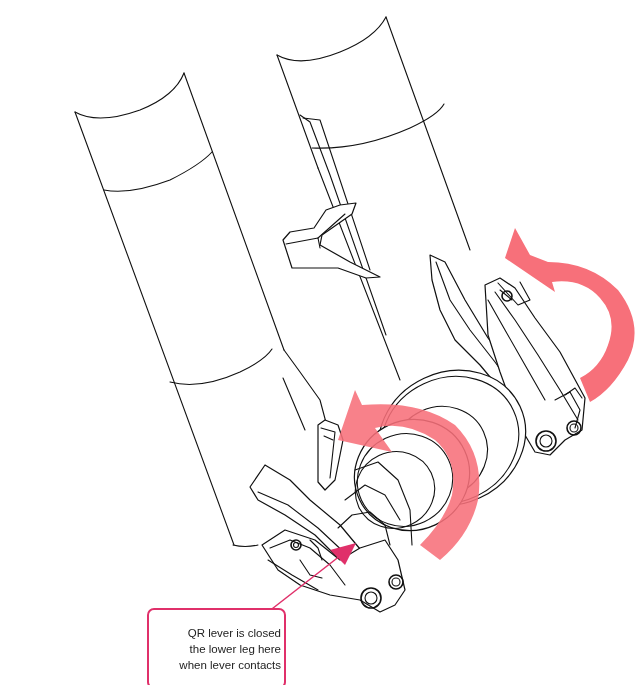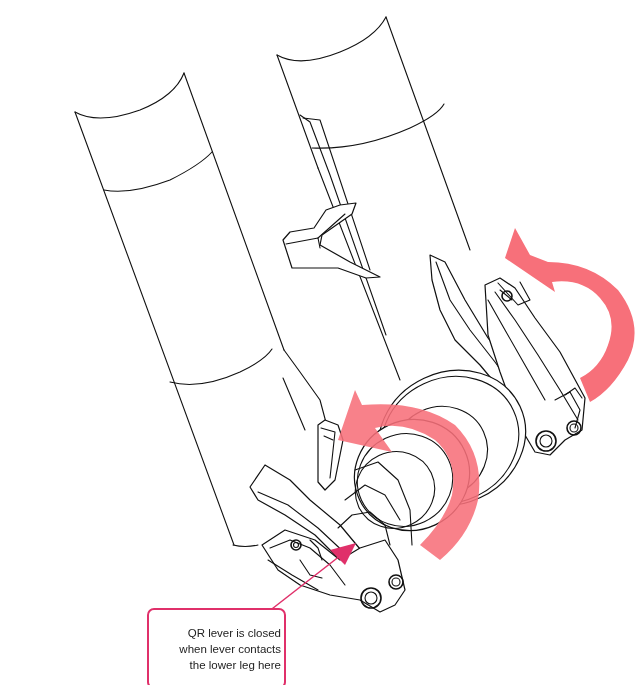--- a/index.html
+++ b/index.html
@@ -110,15 +110,15 @@
   </g>
 
   <g>
     <line x1="268" y1="612" x2="345" y2="552" stroke="#e0306a" stroke-width="1.5"></line>
     <path fill="#e0306a" d="M356,543 L330,550 L345,565 Z"></path>
   </g>
 </svg>
 
 <div class="callout">
   <span>QR lever is closed</span>
+  <span>the lower leg here</span>
   <span>when lever contacts</span>
-  <span>the lower leg here</span>
 </div>
 
 </body></html>

